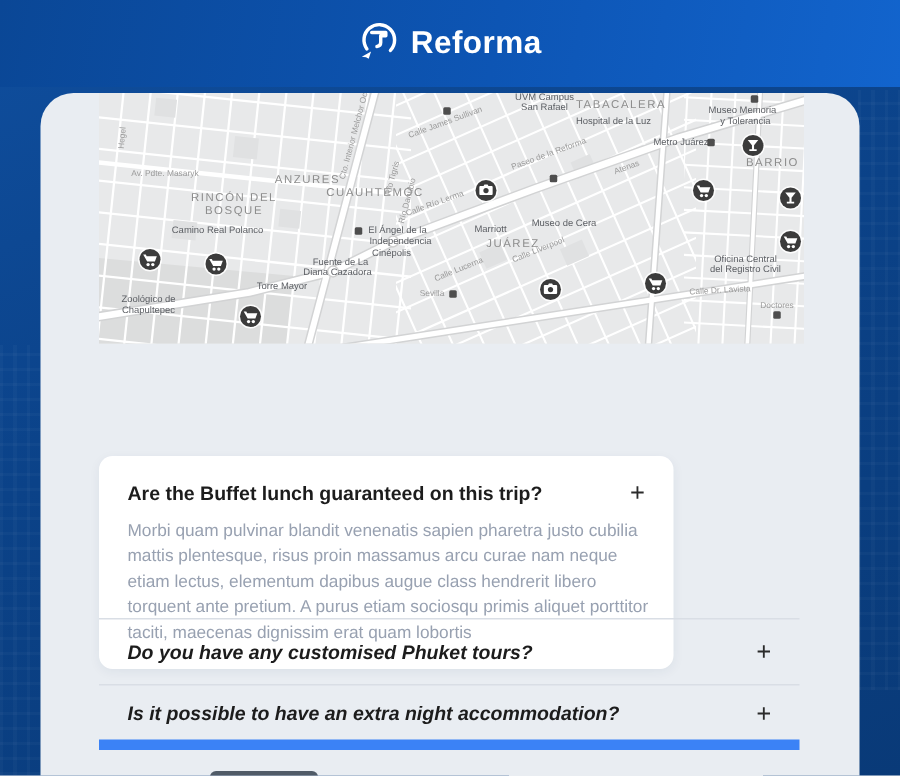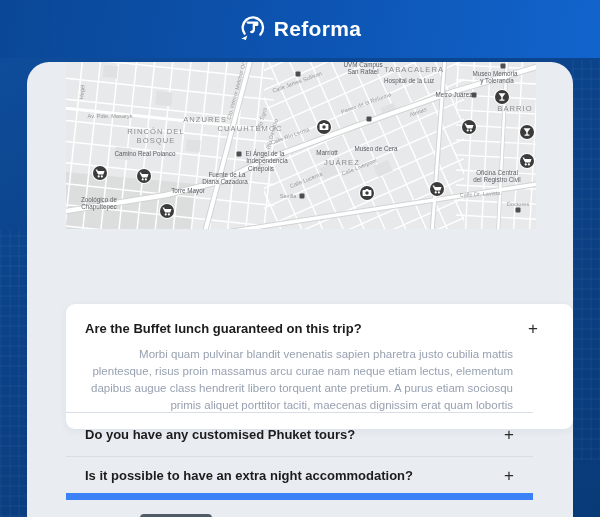--- a/index.html
+++ b/index.html
@@ -44,30 +44,30 @@
   }
   .map-marker svg{display:block;}
   .metro-dot{position:absolute;width:5px;height:5px;background:#4e4e4e;border-radius:1px;
     transform:translate(-50%,-50%);z-index:2;}
 
   
   .faq-title{
     position:absolute;left:39px;top:199px;font-size:17.5px;font-weight:700;color:#1d2433;
   }
   .faq-card{
-    position:absolute;left:39px;top:242px;width:507px;background:#ffffff;border-radius:9px;
-    box-shadow:0 2px 8px rgba(25,45,85,.06);box-sizing:border-box;padding:16px 32px 15px 19px;text-align:right;
+    position:absolute;left:39px;top:242px;width:383px;background:#ffffff;border-radius:9px;
+    box-shadow:0 2px 8px rgba(25,45,85,.06);box-sizing:border-box;padding:16px 16px 15px 19px;
   }
   .faq-q-row{display:flex;align-items:center;justify-content:space-between;cursor:pointer;}
   .faq-question{font-size:13px;font-weight:700;color:#1c1c1c;}
   .faq-toggle{font-size:17px;font-weight:400;color:#2b2b2b;line-height:1;padding:0 3px;}
   .faq-answer{
     margin-top:9px;font-size:11.5px;line-height:17px;color:#98a1b1;max-width:428px;
   }
-  .faq-rows{position:absolute;left:39px;top:350px;width:467px;}
+  .faq-rows{position:absolute;left:39px;top:350px;width:467px;font-style:italic;}
   .faq-row{
     height:44px;border-top:1px solid #d9dee5;display:flex;align-items:center;
     justify-content:space-between;padding:0 16px 0 19px;box-sizing:border-box;cursor:pointer;
   }
   .faq-rows .faq-row:last-child{border-bottom:7px solid #3b82f6;}
 
   .next-hint{position:absolute;left:113px;top:452px;width:72px;height:9px;
     background:#35414f;border-radius:4px 4px 0 0;opacity:.85;}
 </style>
 </head>

